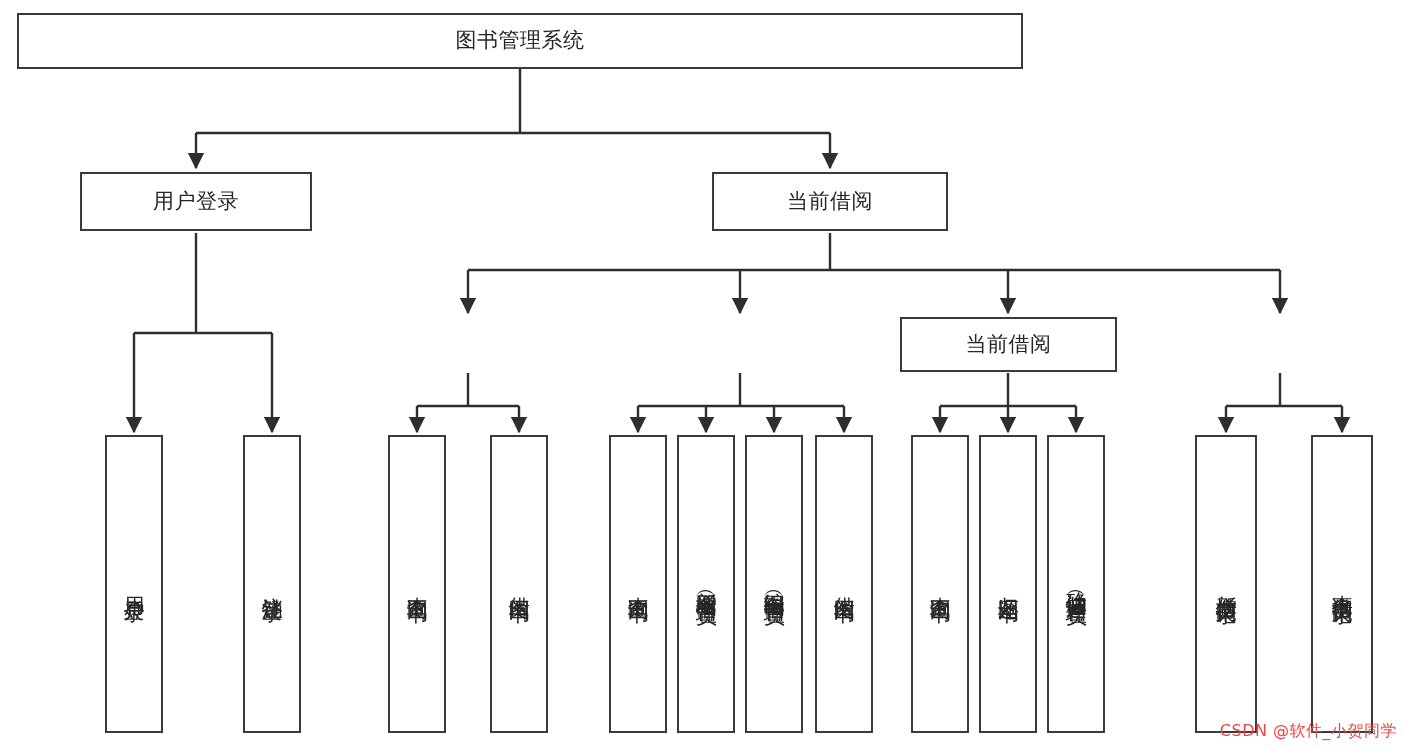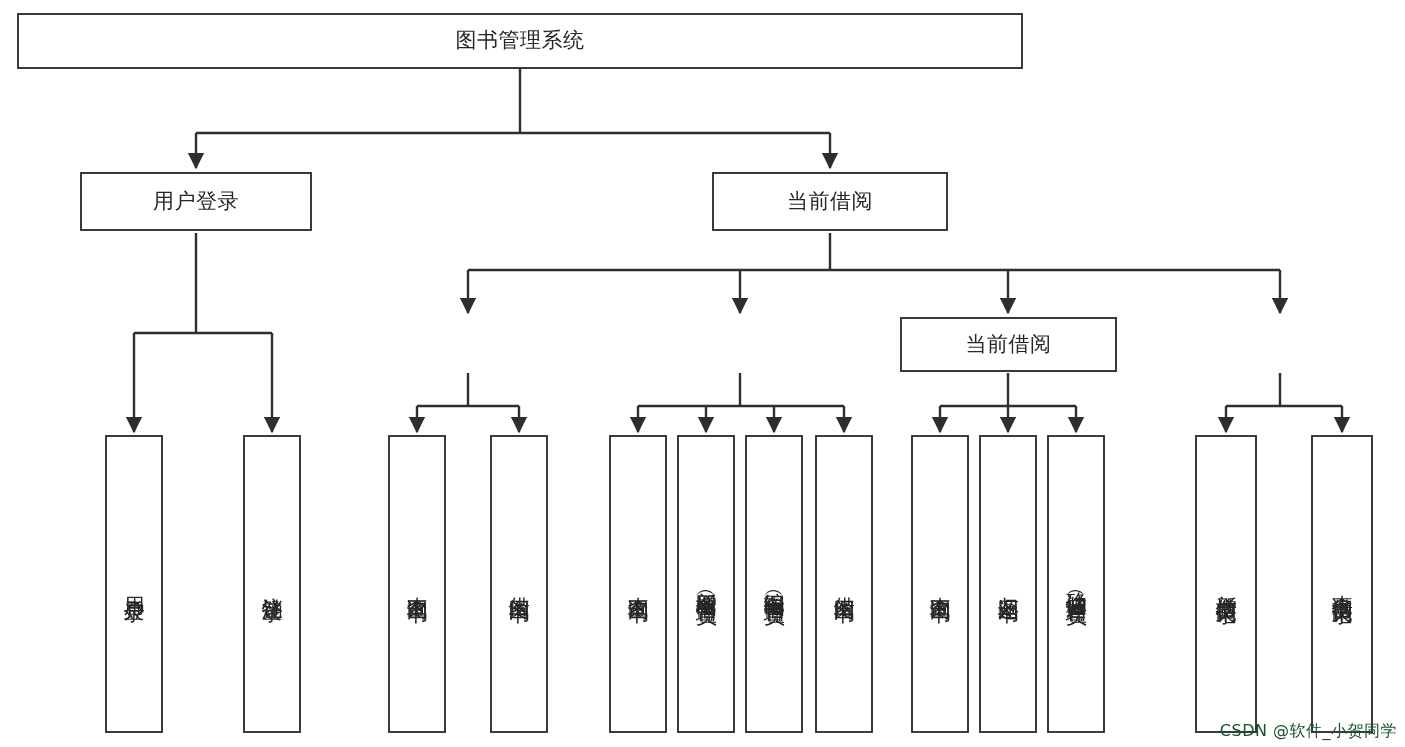--- a/index.html
+++ b/index.html
@@ -54,21 +54,21 @@
     white-space: nowrap;
   }
   .node-lbl {
     display: block;
   }
   #watermark {
     position: absolute;
     right: 8px;
     bottom: 5px;
     font-size: 16px;
-    color: #14532d;
+    color: #ef4444;
     letter-spacing: 0.5px;
     z-index: 5;
     white-space: nowrap;
     font-family: "DejaVu Sans", "Liberation Sans", sans-serif;
   }
 </style>
 </head>
 <body>
 
 <div id="diagram-root">

